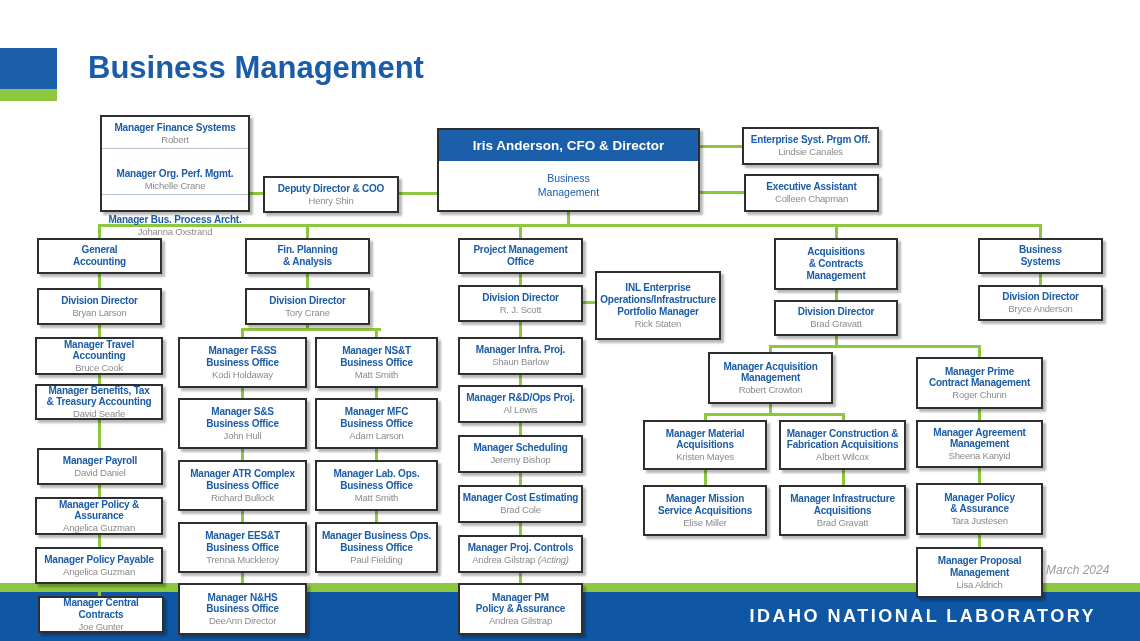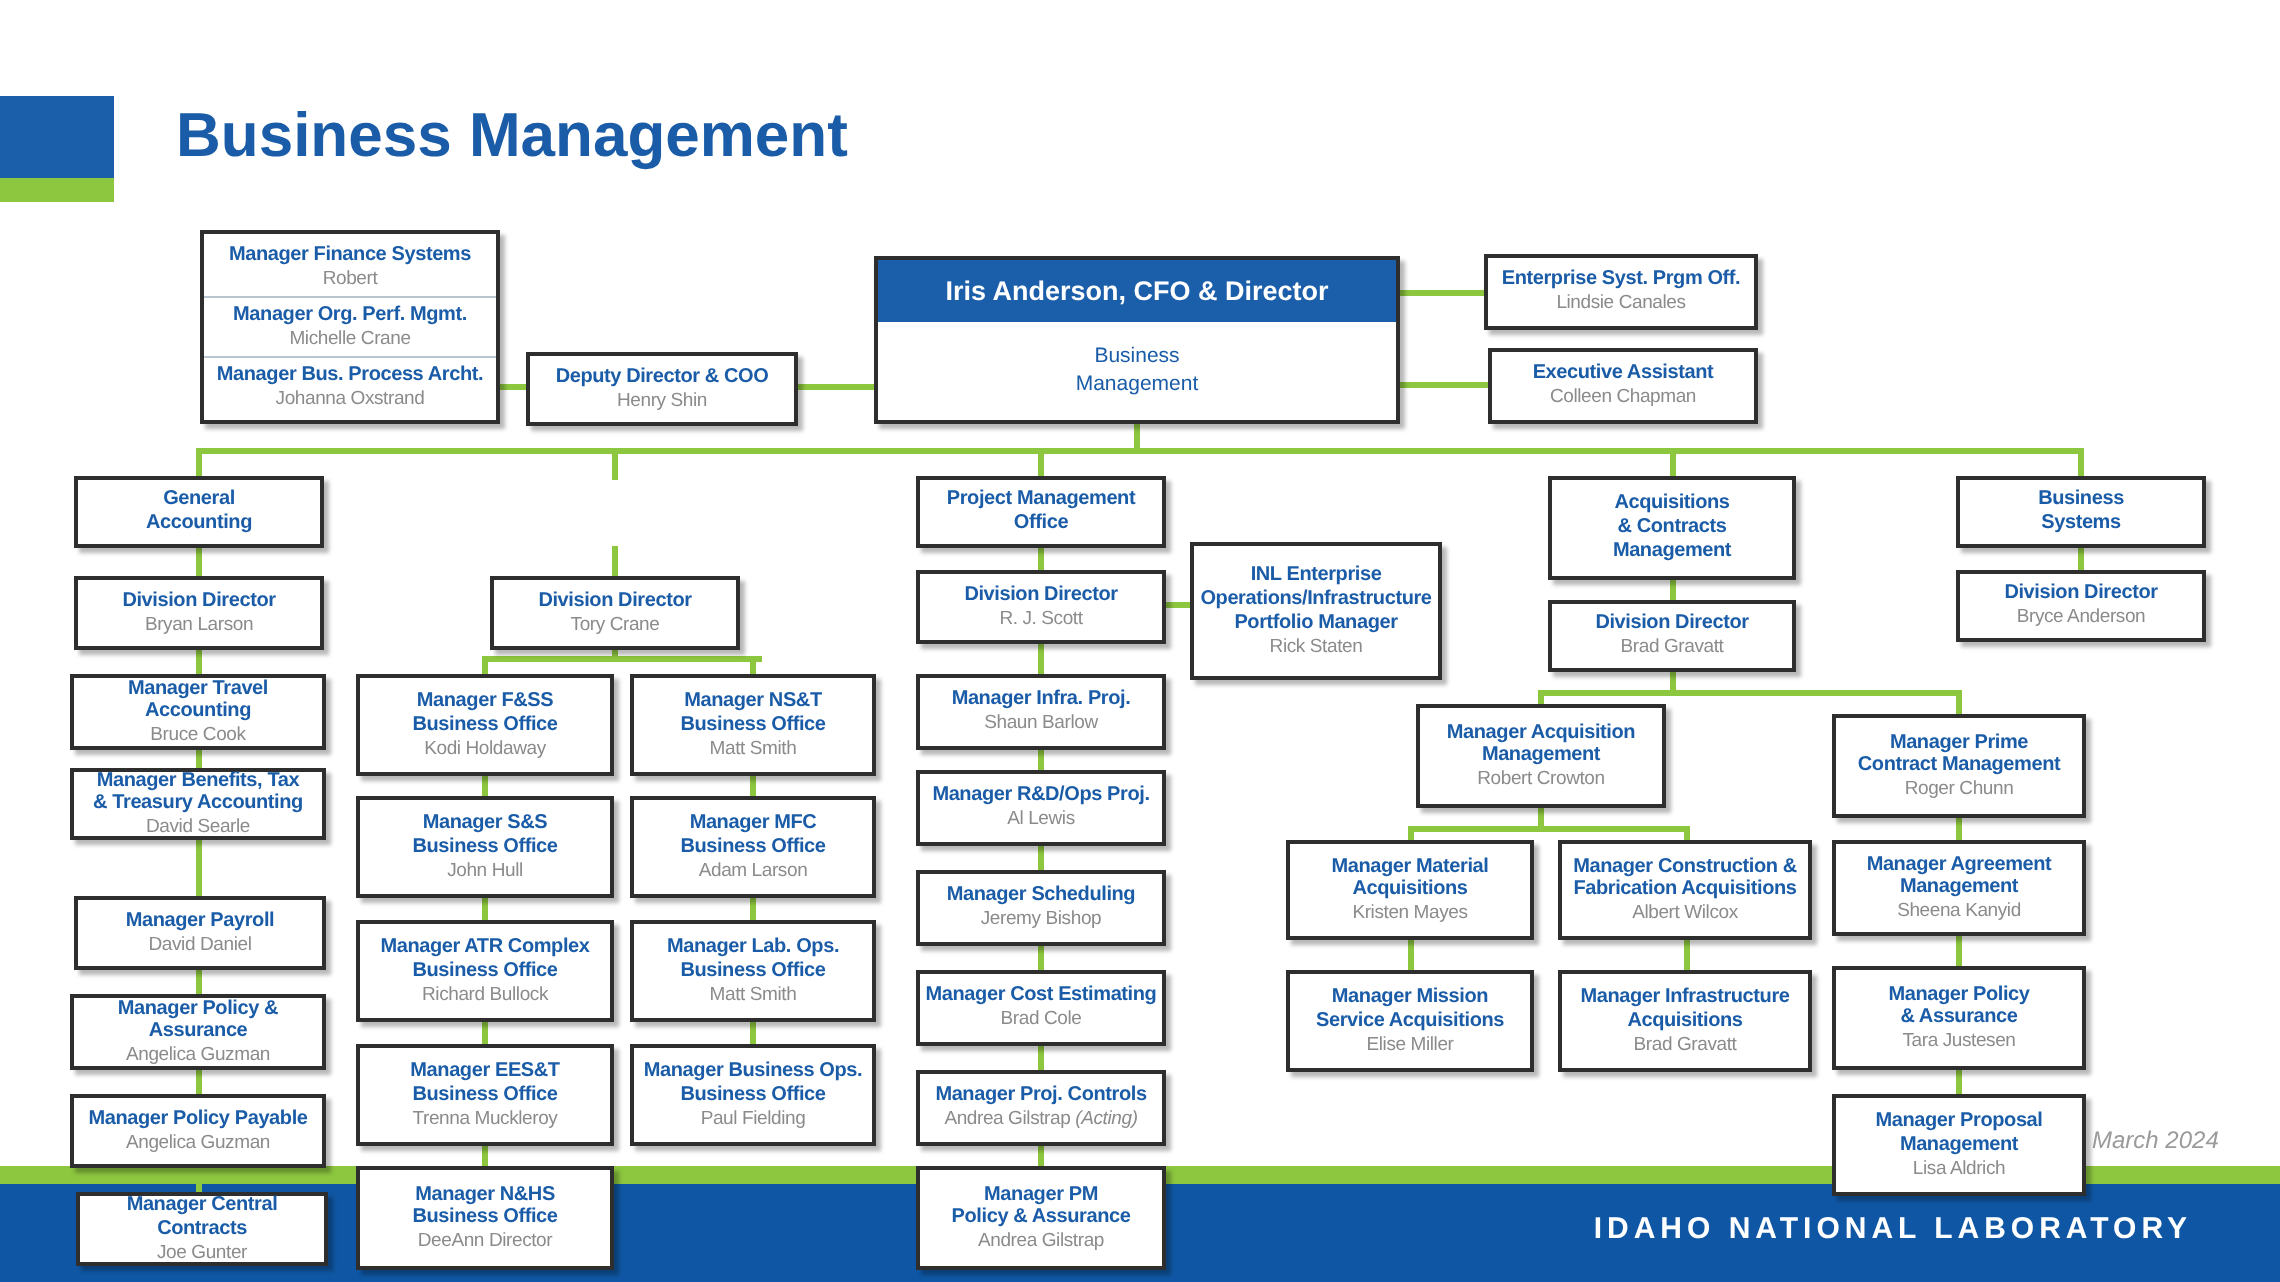--- a/index.html
+++ b/index.html
@@ -21,25 +21,25 @@
   .n i{font-style:italic;}
   
   .cfo{padding:0;justify-content:flex-start;}
   .cfo-header{width:100%;height:31px;background:#1B5EA9;color:#ffffff;font-weight:bold;
               font-size:13.5px;display:flex;align-items:center;justify-content:center;}
   .cfo-body{flex:1;display:flex;align-items:center;justify-content:center;color:#1A5CA7;
             font-size:10.5px;white-space:pre-line;line-height:1.25;}
   
   .staff{justify-content:space-between;padding:4px 0;}
   .staff-entry{width:100%;padding:1px 4px;box-sizing:border-box;}
-  .staff-entry + .staff-entry{border-top:1px solid #b9c6d1;padding-top:3px;margin-top:2px;}
+  .staff-entry + .staff-entry{border-top:1px solid #b9c6d1;padding-top:19px;margin-top:2px;}
   
   .footer-stripe{position:absolute;left:0;top:583px;width:1140px;height:9px;background:#8DC63F;z-index:0;}
   .footer-band{position:absolute;left:0;top:592px;width:1140px;height:49px;background:#0F57A4;z-index:0;}
-  .brand{position:absolute;right:44px;top:606px;color:#ffffff;font-weight:bold;font-size:15px;
+  .brand{position:absolute;right:44px;top:606px;color:#ffffff;font-weight:bold;font-size:18px;
          letter-spacing:2.5px;z-index:1;}
   .date{position:absolute;left:1046px;top:563px;color:#9b9b9b;font-size:12px;font-style:italic;z-index:0;}
 </style>
 </head>
 <body>
 
 <div class="slide">
 
   <div class="deco-blue"></div>
   <div class="deco-green"></div>
@@ -115,20 +115,24 @@
 
   <div class="box" style="left:744px;top:174px;width:135px;height:38px">
     <div class="t">Executive Assistant</div>
     <div class="n">Colleen Chapman</div>
   </div>
 
   <div class="box" style="left:37px;top:238px;width:125px;height:36px">
     <div class="t">General
 Accounting</div>
   </div>
+  <div class="box" style="left:245px;top:238px;width:125px;height:36px">
+    <div class="t">Fin. Planning
+&amp; Analysis</div>
+  </div>
   <div class="box" style="left:458px;top:238px;width:125px;height:36px">
     <div class="t">Project Management
 Office</div>
   </div>
   <div class="box" style="left:774px;top:238px;width:124px;height:52px">
     <div class="t">Acquisitions
 &amp; Contracts
 Management</div>
   </div>
   <div class="box" style="left:978px;top:238px;width:125px;height:36px">

